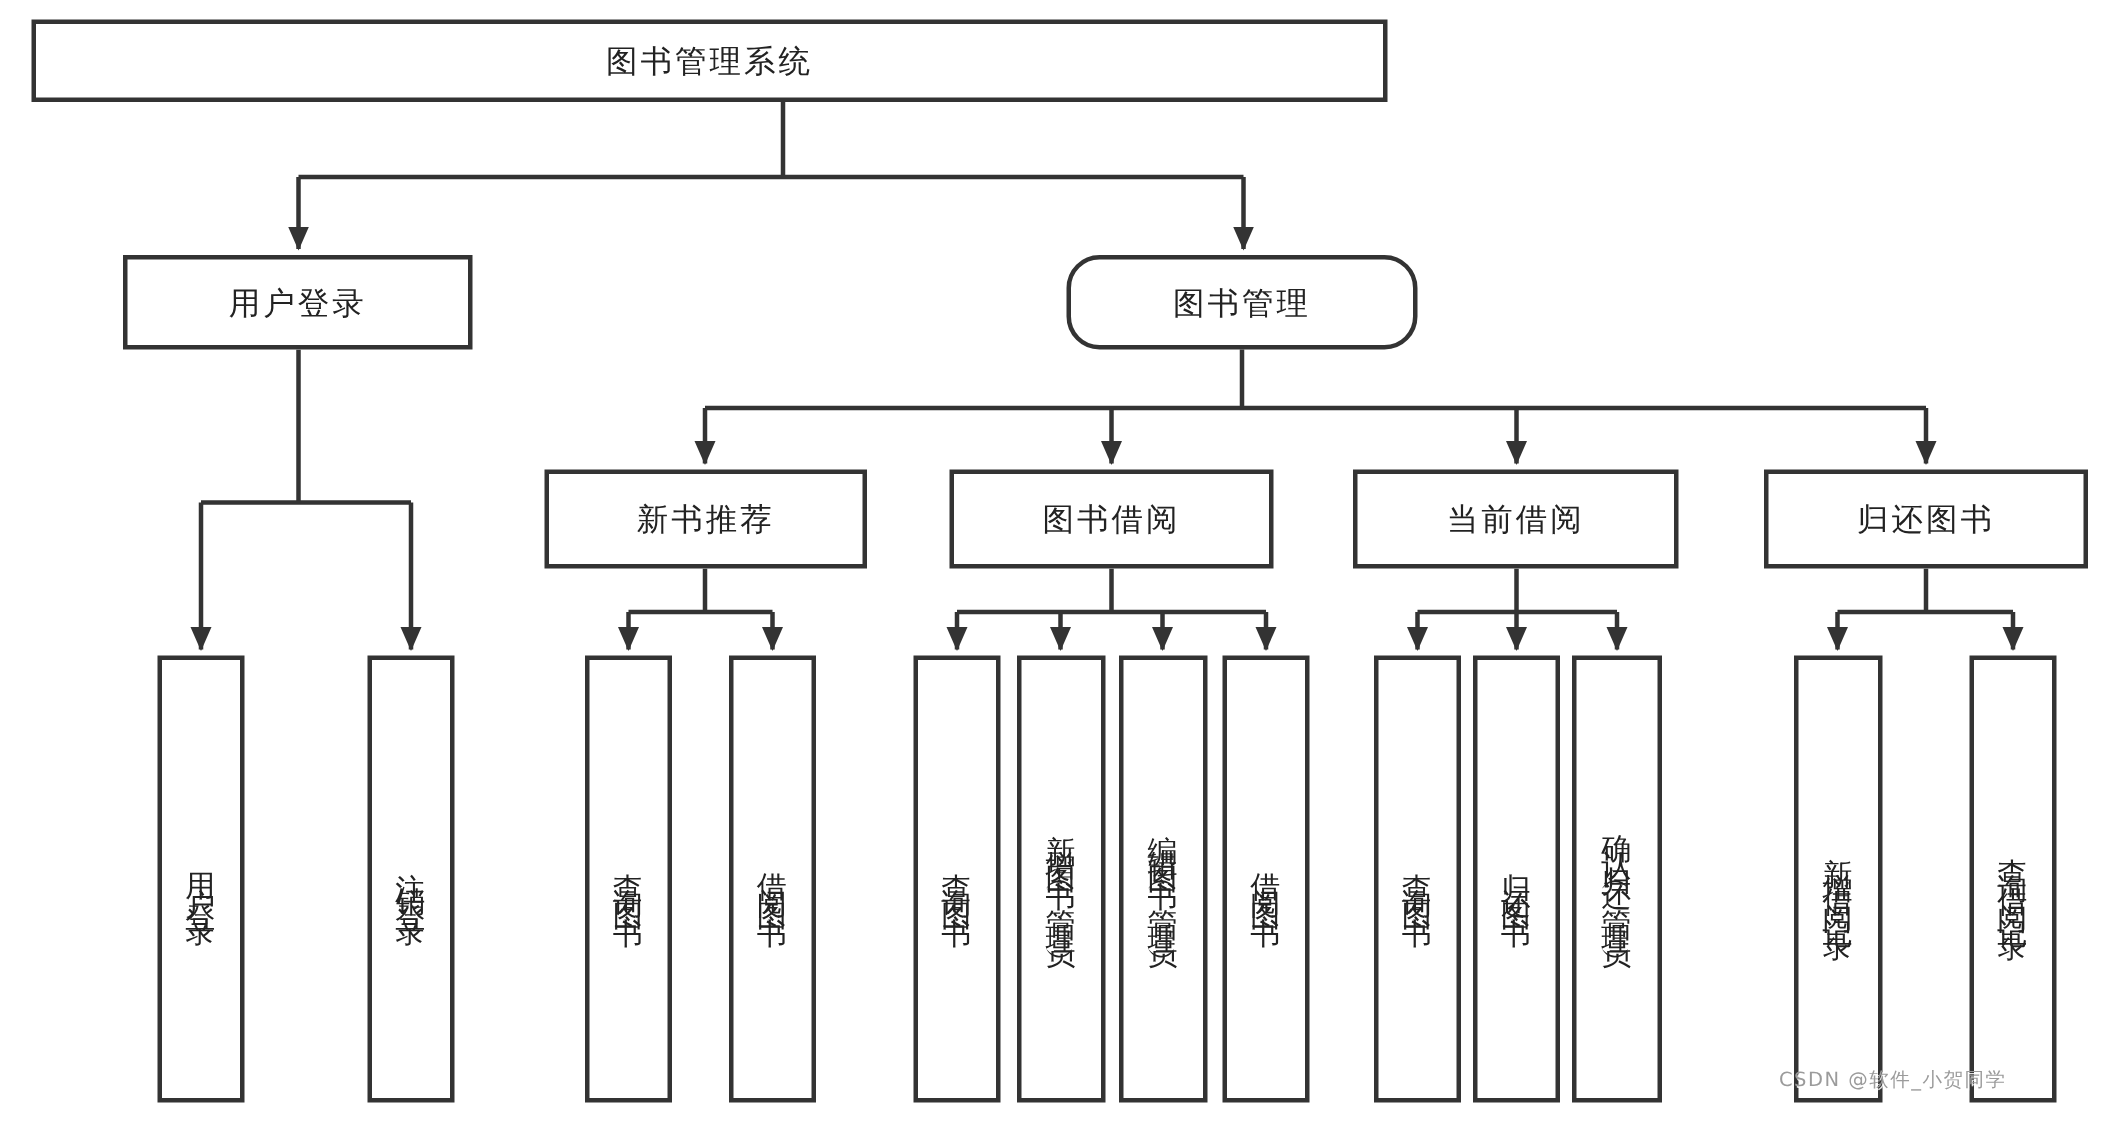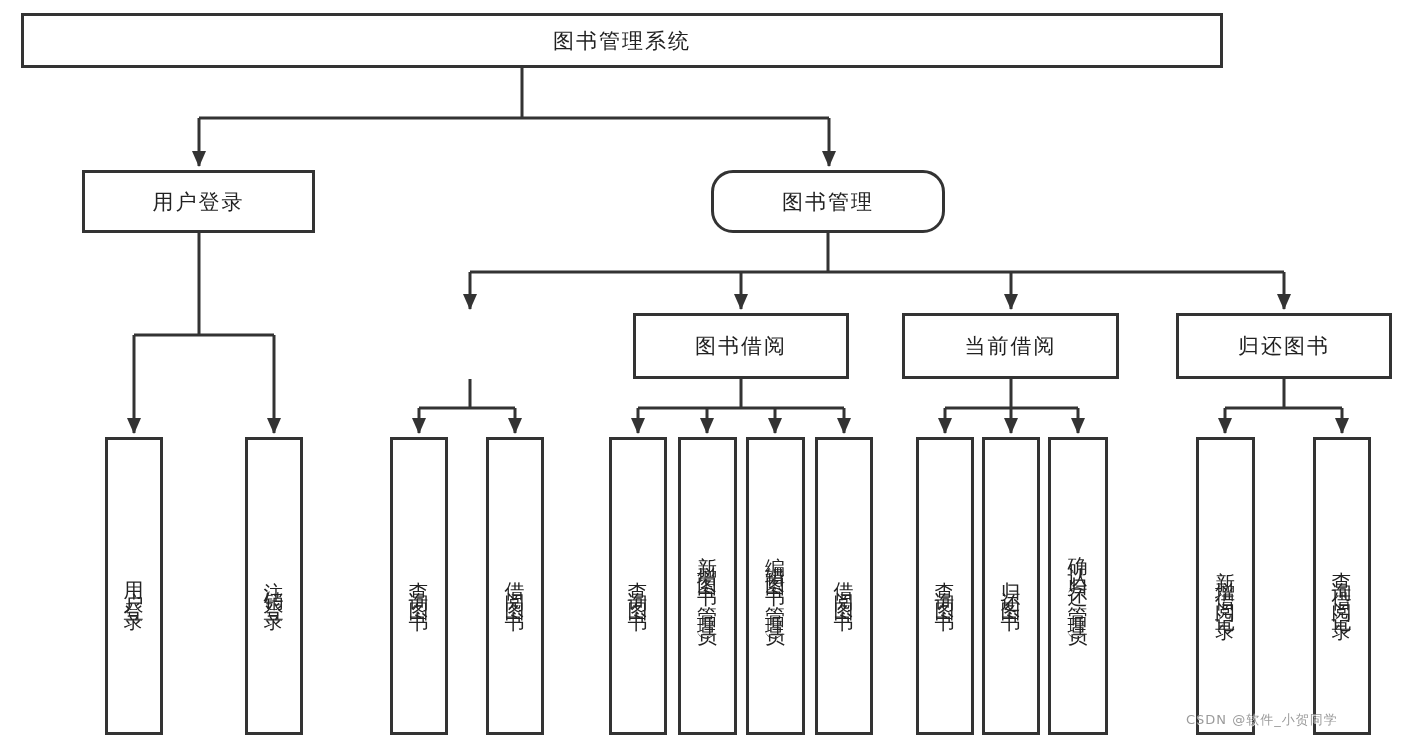--- a/index.html
+++ b/index.html
@@ -98,31 +98,34 @@
     <path d="M844,408 V433" fill="none" stroke="#333333" stroke-width="3" marker-end="url(#arrow)"></path>
 
     <path d="M945,408 V433" fill="none" stroke="#333333" stroke-width="3" marker-end="url(#arrow)"></path>
     <path d="M1011,408 V433" fill="none" stroke="#333333" stroke-width="3" marker-end="url(#arrow)"></path>
     <path d="M1078,408 V433" fill="none" stroke="#333333" stroke-width="3" marker-end="url(#arrow)"></path>
 
     <path d="M1225,408 V433" fill="none" stroke="#333333" stroke-width="3" marker-end="url(#arrow)"></path>
     <path d="M1342,408 V433" fill="none" stroke="#333333" stroke-width="3" marker-end="url(#arrow)"></path>
   </svg>
 
-  <div class="node hnode" style="left:21px;top:13px;width:1202px;height:55px;">
+  <div class="node hnode" style="left:21px;top:13px;width:904px;height:55px;">
     <span>图书管理系统</span>
   </div>
 
   <div class="node hnode" style="left:82px;top:170px;width:233px;height:63px;">
     <span>用户登录</span>
   </div>
   <div class="node hnode" style="left:711px;top:170px;width:234px;height:63px;border-radius:22px;">
     <span>图书管理</span>
   </div>
 
+  <div class="node hnode" style="left:363px;top:313px;width:215px;height:66px;">
+    <span>新书推荐</span>
+  </div>
   <div class="node hnode" style="left:902px;top:313px;width:217px;height:66px;">
     <span>当前借阅</span>
   </div>
   <div class="node hnode" style="left:633px;top:313px;width:216px;height:66px;">
     <span>图书借阅</span>
   </div>
   <div class="node hnode" style="left:1176px;top:313px;width:216px;height:66px;">
     <span>归还图书</span>
   </div>
 

